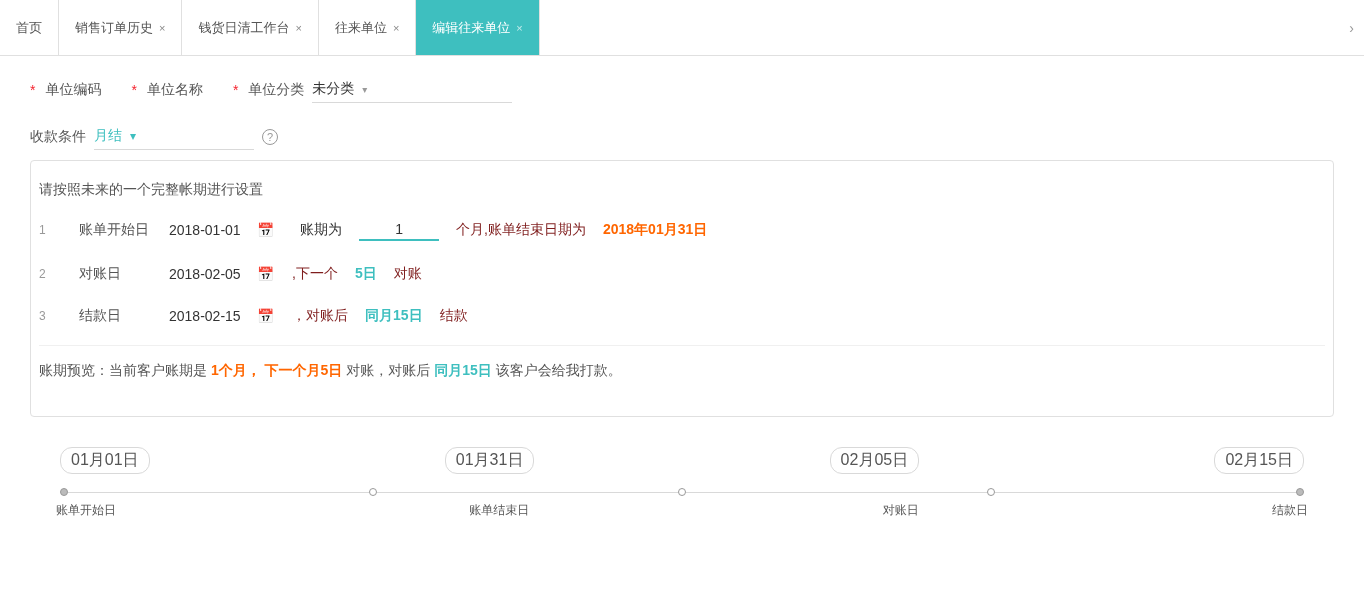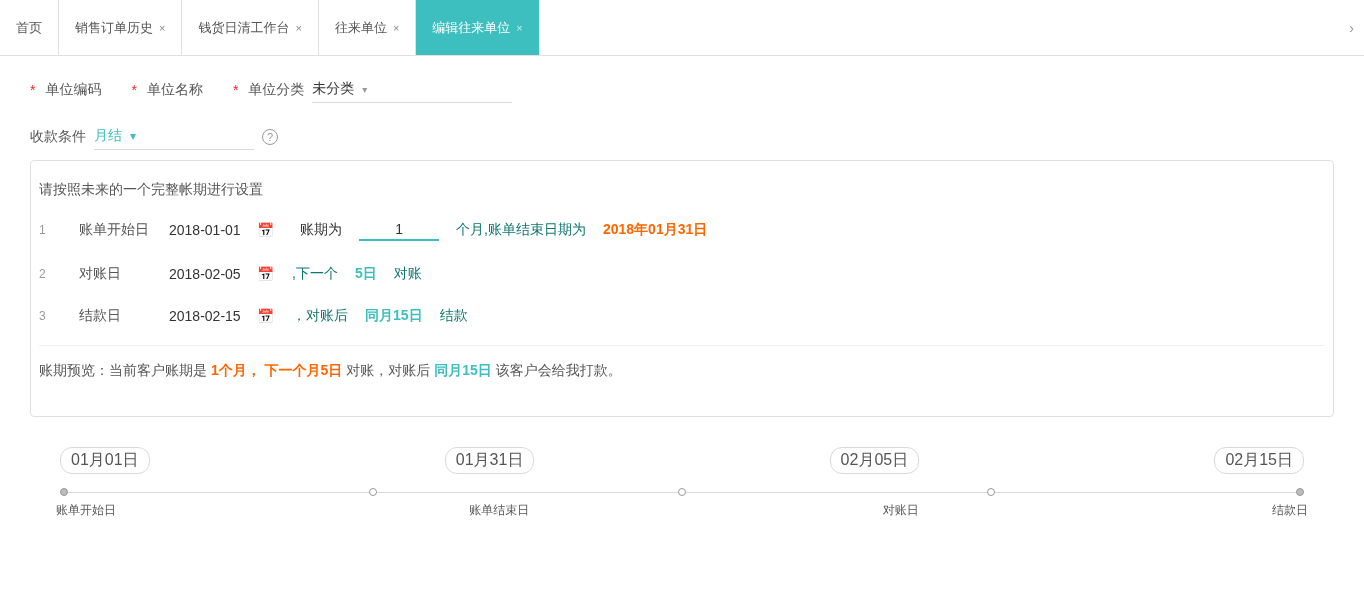--- a/index.html
+++ b/index.html
@@ -197,21 +197,21 @@
     }
     .text-orange {
       color: #ff6600;
       font-weight: bold;
     }
     .text-teal {
       color: #3ebfbf;
       font-weight: bold;
     }
     .text-muted {
-      color: #0f766e;
+      color: #7f1d1d;
     }
 
     
     .preview-section {
       padding: 16px 0;
       border-top: 1px solid #f0f0f0;
       font-size: 14px;
       color: #555;
     }
     .preview-text span.highlight-orange {

